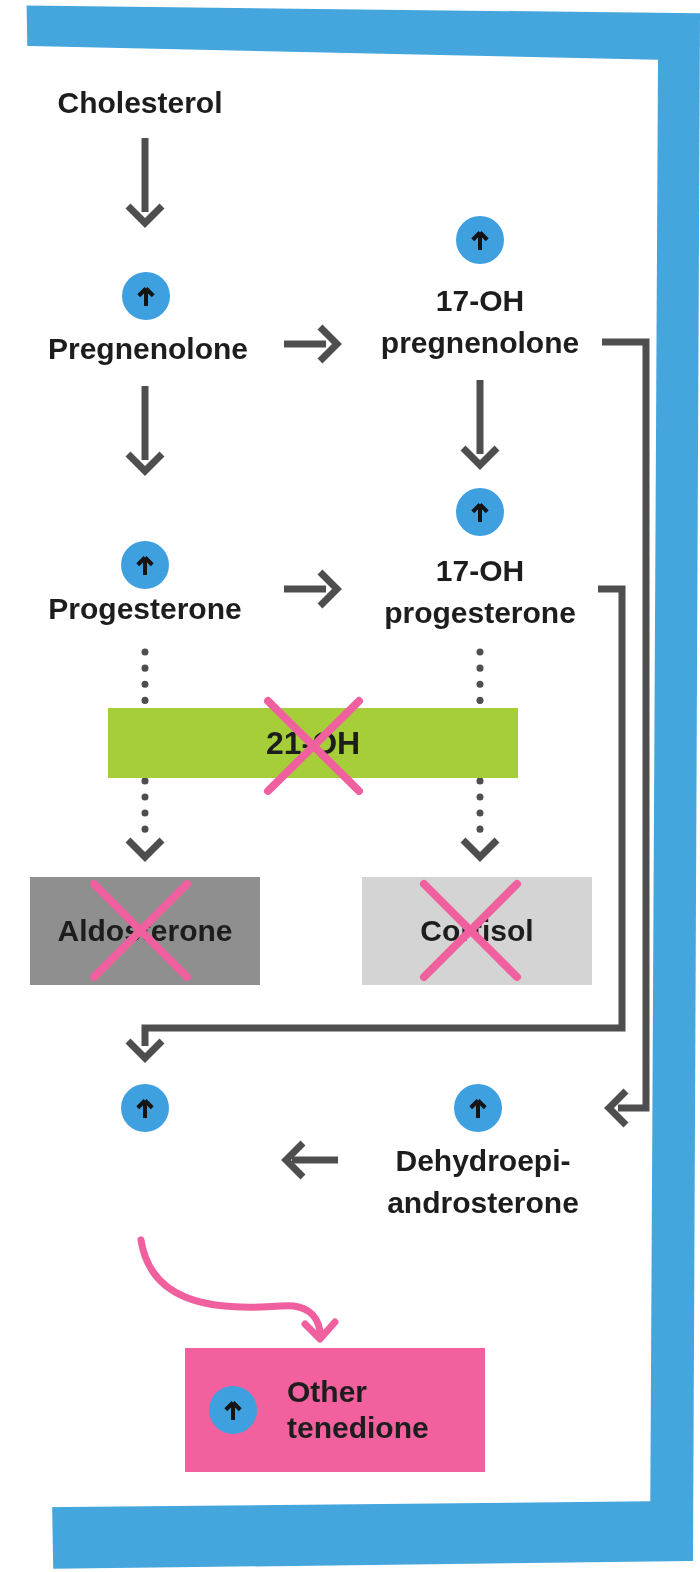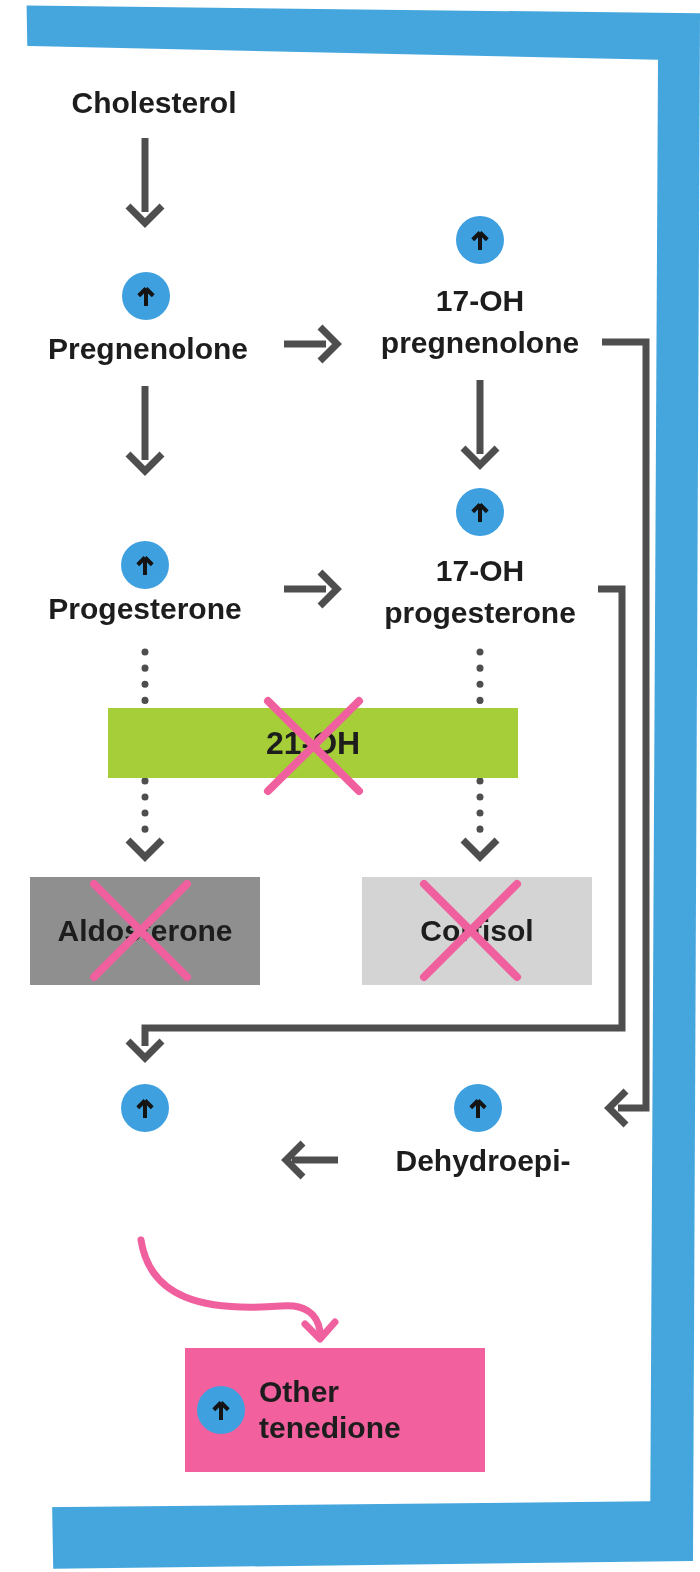--- a/index.html
+++ b/index.html
@@ -15,21 +15,21 @@
     font-size:30px; line-height:42px; text-align:center; white-space:nowrap; }
   .circle { position:absolute; width:48px; height:48px; border-radius:50%;
     background:#3FA0DF; transform:translate(-50%,-50%);
     display:flex; align-items:center; justify-content:center; }
   .block { position:absolute; display:flex; align-items:center; justify-content:center;
     font-weight:700; color:#1D1D1D; font-size:30px; }
   .band-green { background:#A6CE39; font-size:32px; }
   .box-dark { background:#8F8F8F; }
   .box-light { background:#D4D4D4; }
   .box-pink { background:#F2609E; justify-content:flex-start; }
-  .pinkbox-inner { display:flex; align-items:center; gap:14px; padding-left:12px; }
+  .pinkbox-inner { display:flex; align-items:center; gap:30px; padding-left:24px; }
   .pinkbox-circle { position:static; transform:none; flex:0 0 48px; }
   .pinkbox-text { font-weight:700; font-size:30px; line-height:36px; color:#1D1D1D; text-align:left; }
 </style>
 </head>
 <body>
 
 <div class="stage">
 
   <div class="frame-blue"></div>
   <div class="card-white"></div>
@@ -127,39 +127,40 @@
     <svg viewBox="0 0 24 24" width="30" height="30">
       <path d="M12 20 L12 6.5 M12 6 L6.2 11.8 M12 6 L17.8 11.8" stroke="#141414" stroke-width="3.2" fill="none"></path>
     </svg>
   </div>
   <div class="circle" style="left:478px;top:1108px">
     <svg viewBox="0 0 24 24" width="30" height="30">
       <path d="M12 20 L12 6.5 M12 6 L6.2 11.8 M12 6 L17.8 11.8" stroke="#141414" stroke-width="3.2" fill="none"></path>
     </svg>
   </div>
 
-  <div class="txt" style="left:154px;top:82px">
+  <div class="txt" style="left:140px;top:82px">
     <span>Cholesterol</span>
   </div>
   <div class="txt" style="left:148px;top:328px">
     <span>Pregnenolone</span>
   </div>
   <div class="txt" style="left:480px;top:280px">
     <span>17-OH</span><br>
     <span>pregnenolone</span>
   </div>
   <div class="txt" style="left:145px;top:588px">
     <span>Progesterone</span>
   </div>
   <div class="txt" style="left:480px;top:550px">
     <span>17-OH</span><br>
     <span>progesterone</span>
   </div>
   <div class="txt" style="left:483px;top:1140px">
     <span>Dehydroepi-</span><br>
+    <span>androsterone</span>
   </div>
 
   <svg class="layer" width="700" height="1572" viewBox="0 0 700 1572" fill="none" stroke="#F0609E" stroke-width="8" stroke-linecap="round" stroke-linejoin="round">
     <g>
       <path d="M268 701 L359 791"></path>
         <path d="M359 701 L268 791"></path>
     </g>
     <g>
       <path d="M94 884 L187 977"></path>
         <path d="M187 884 L94 977"></path>

